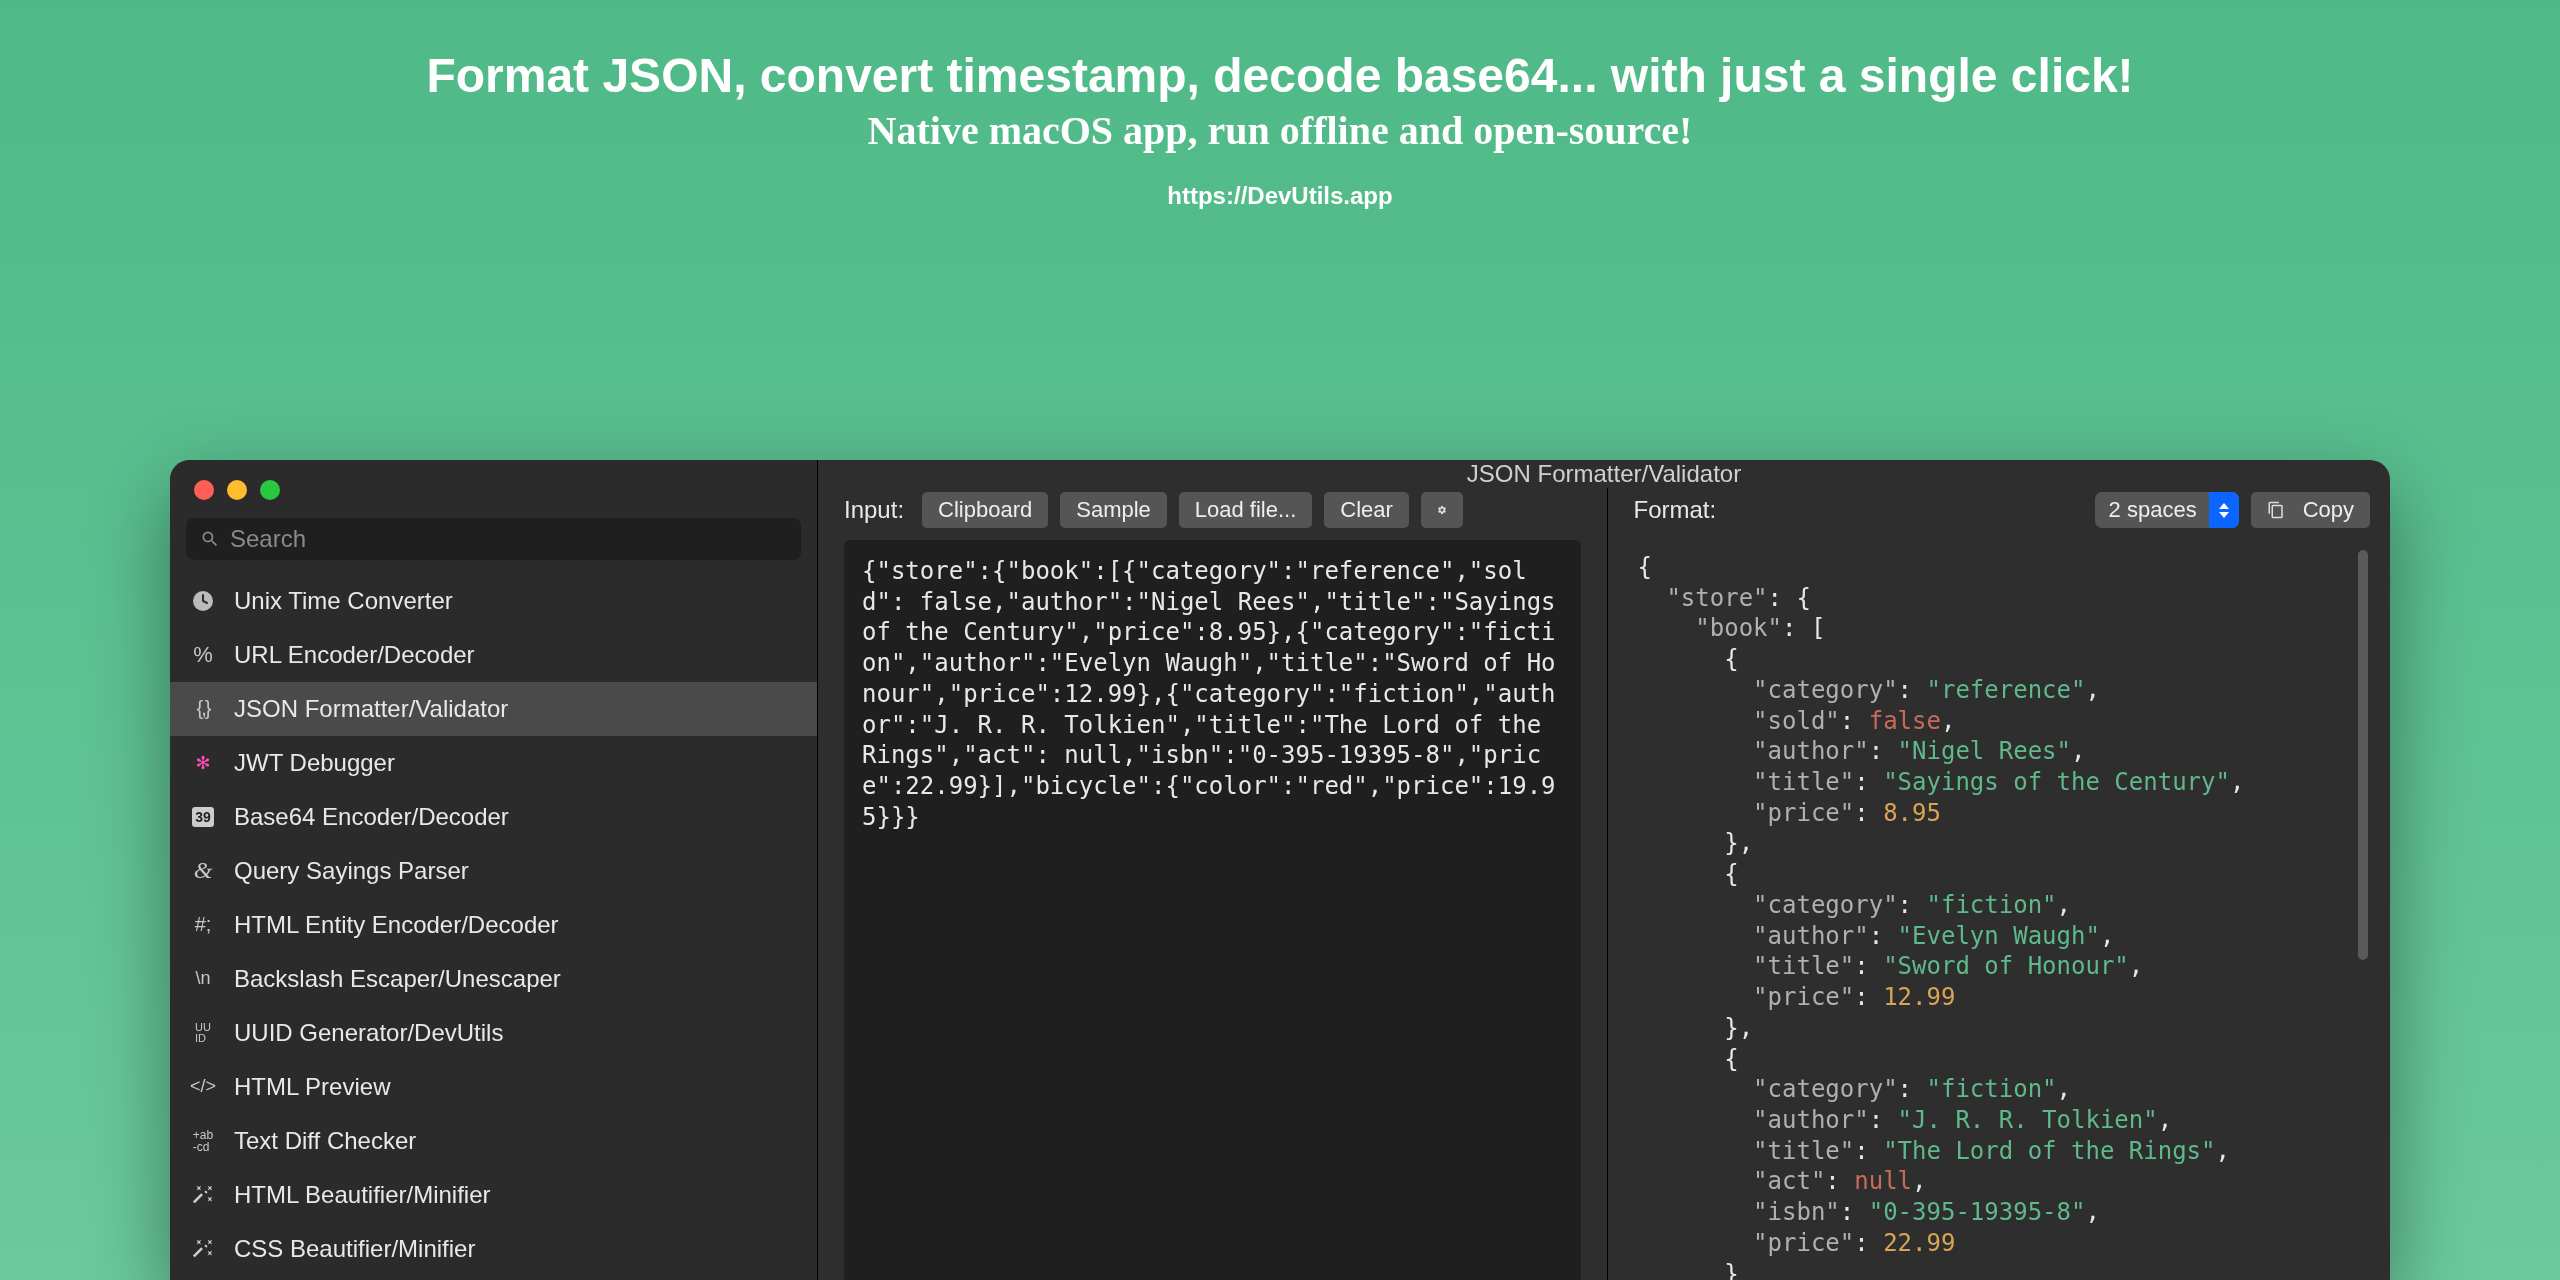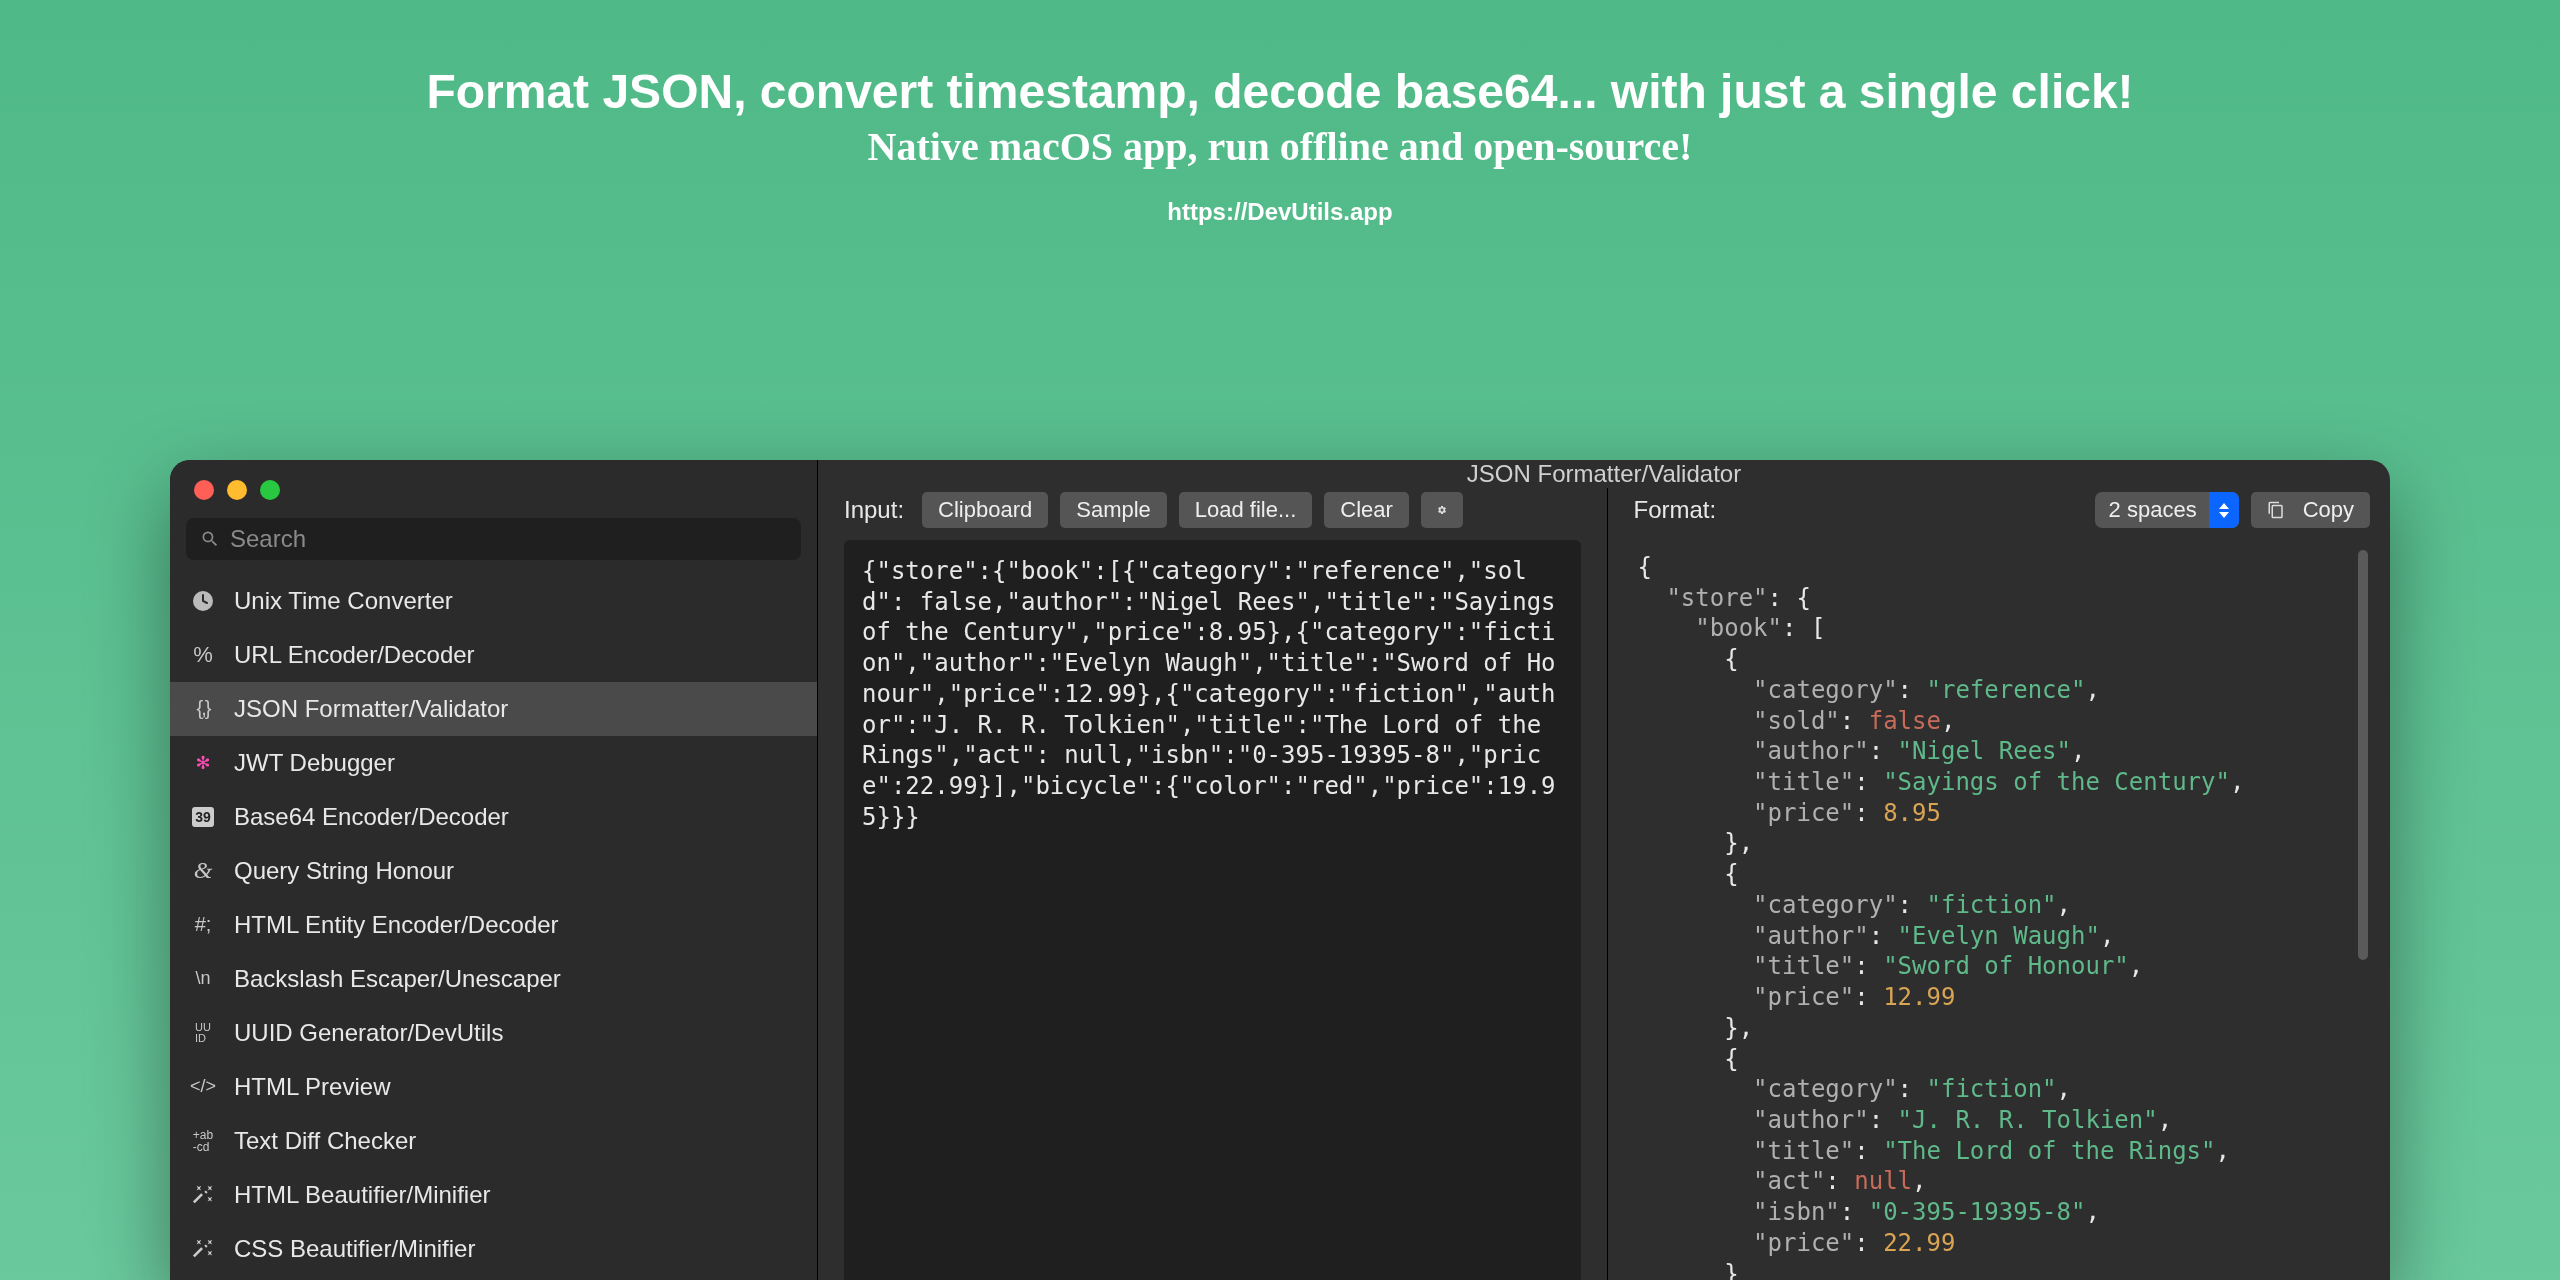--- a/index.html
+++ b/index.html
@@ -3,21 +3,21 @@
 <meta charset="utf-8">
 <style>
 * { margin: 0; padding: 0; box-sizing: border-box; }
 body {
   width: 2560px;
   height: 1280px;
   background: linear-gradient(180deg, #4fb987 0%, #6ac99d 100%);
   font-family: -apple-system, BlinkMacSystemFont, "Segoe UI", Helvetica, Arial, sans-serif;
   overflow: hidden;
 }
-.hero { text-align: center; color: #fff; padding-top: 64px; }
+.hero { text-align: center; color: #fff; padding-top: 48px; }
 .hero-line1 { font-size: 48px; font-weight: 700; }
 .hero-line2 { font-size: 40px; font-weight: 700; margin-top: 4px; font-family: Liberation Serif, serif; }
 .hero-url { font-size: 24px; font-weight: 600; margin-top: 28px; }
 .app-window {
   position: absolute;
   left: 170px; right: 170px; top: 460px; bottom: 0;
   background: #2e2e2e;
   border-radius: 20px 20px 0 0;
   box-shadow: 0 30px 80px rgba(0,0,0,0.4);
   display: flex;
@@ -185,21 +185,21 @@
         <div class="tool-item">
           <span class="tool-icon">
             <span style="font-size:14px;background:#ccc;color:#222;padding:2px 3px;border-radius:3px;font-weight:600">39</span>
           </span>
           <span>Base64 Encoder/Decoder</span>
         </div>
         <div class="tool-item">
           <span class="tool-icon">
             <span style="font-size:24px;font-family:serif;font-style:italic">&amp;</span>
           </span>
-          <span>Query String Honour</span>
+          <span>Query Sayings Parser</span>
         </div>
         <div class="tool-item">
           <span class="tool-icon">
             <span style="font-size:20px">#;</span>
           </span>
           <span>HTML Entity Encoder/Decoder</span>
         </div>
         <div class="tool-item">
           <span class="tool-icon">
             <span style="font-size:18px">\n</span>

